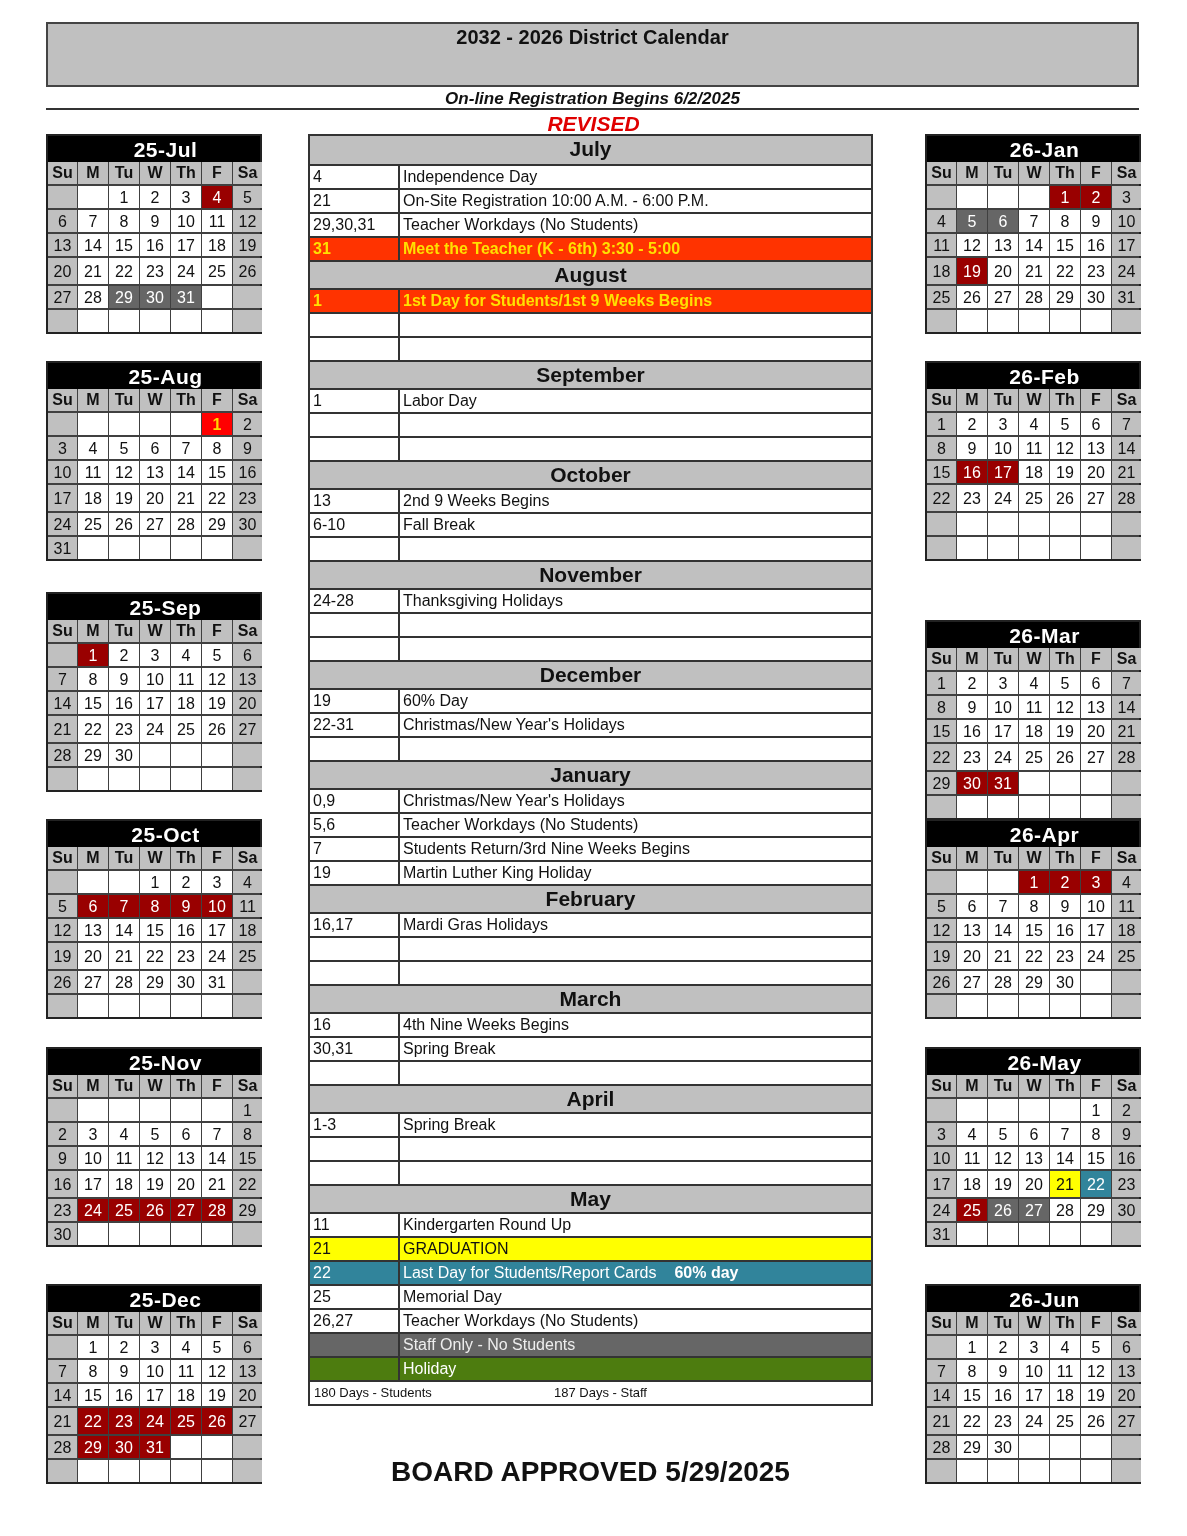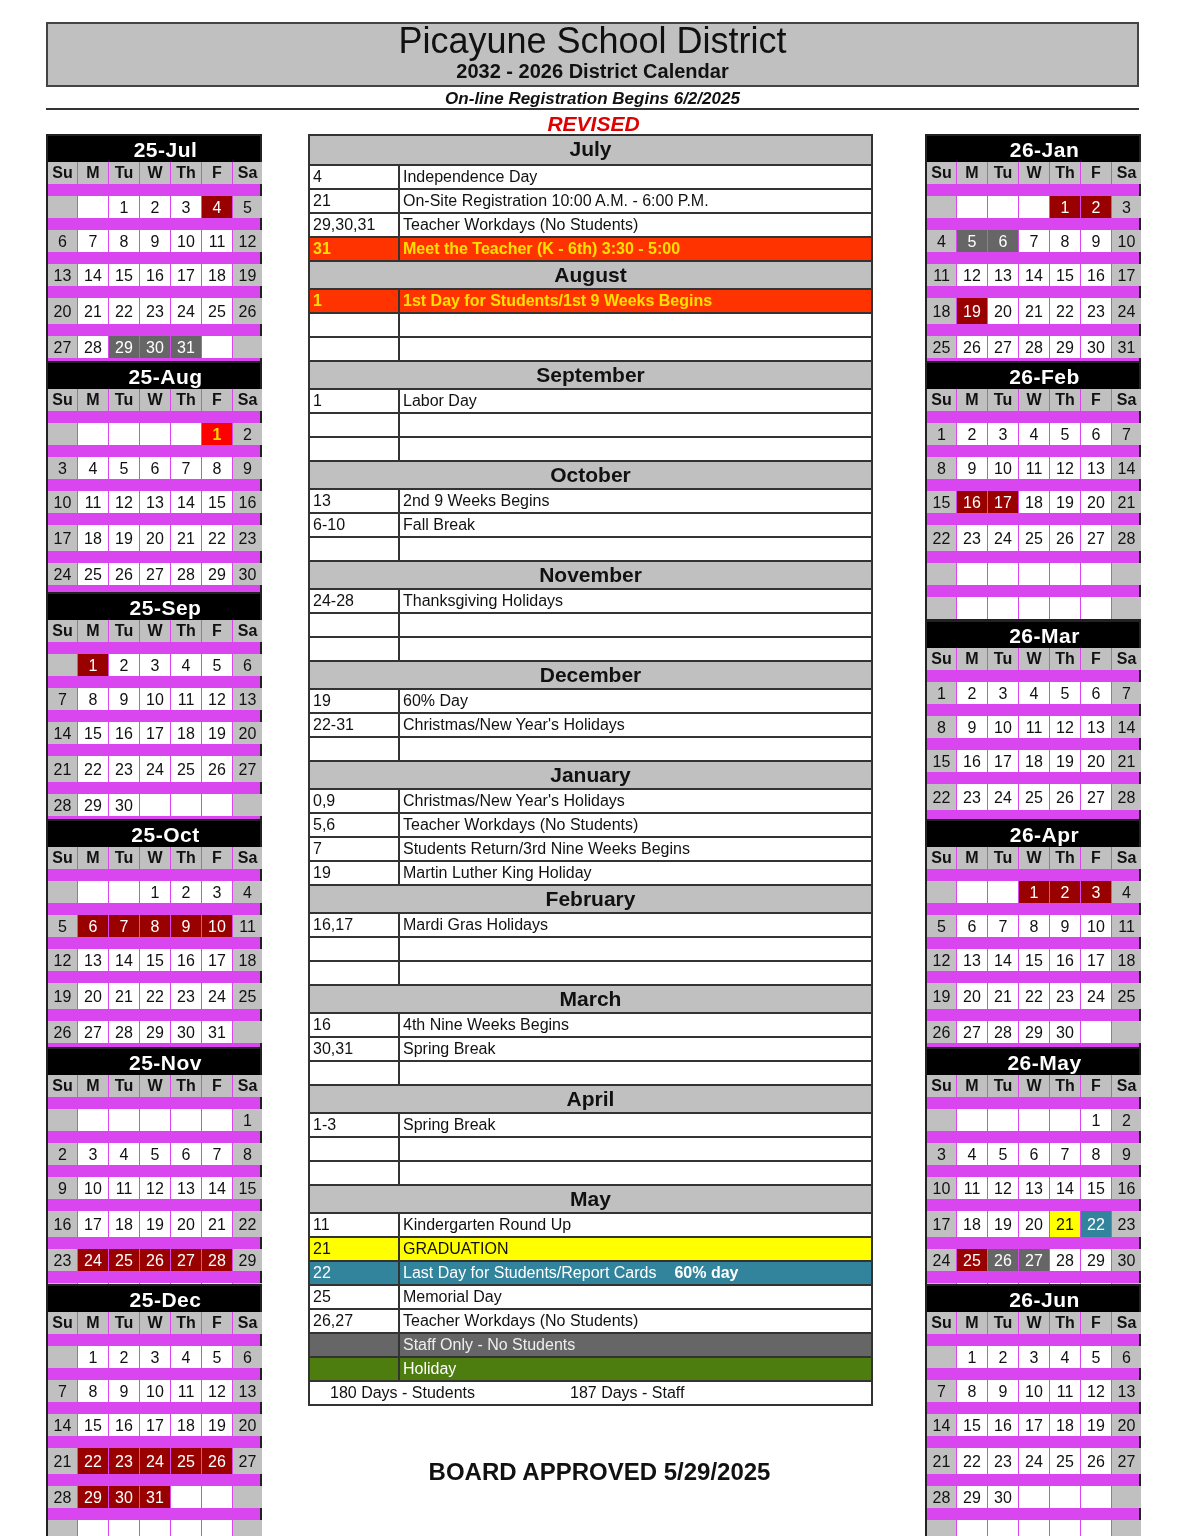--- a/index.html
+++ b/index.html
@@ -26,21 +26,21 @@
   
   .cal {
     position: absolute; width: 216px; border: 2px solid #222; background: #222;
   }
   .cal-title {
     height: 26px; background: #000; color: #fff; text-align: center;
     font-weight: bold; font-size: 21px; line-height: 27px; letter-spacing: 0.5px; padding-left: 23px;
   }
   .cal-grid {
     display: grid; grid-template-columns: 29px 30px 30px 30px 30px 30px 29px;
-    gap: 12px 1px; background: #d946ef;
+    gap: 2px 1px; background: #404040;
   }
   .cal-grid .dow {
     background: #c0c0c0; text-align: center; font-weight: bold; font-size: 16px;
     height: 22px; line-height: 22px;
   }
   .cal-grid .day {
     background: #fff; text-align: center; font-size: 16px; height: 22px; line-height: 23px;
   }
   .cal-grid .day.we { background: #c0c0c0; }
   .cal-grid .day.holiday { background: #990000; color: #fff; }
@@ -62,34 +62,33 @@
   .ev-month.first { border-top: none; }
   .ev-row { display: flex; border-top: 2px solid #333; height: 24px; font-size: 16px; line-height: 22px; }
   .ev-row .d { width: 90px; border-right: 2px solid #333; padding-left: 3px; white-space: nowrap; }
   .ev-row .t { flex: 1; padding-left: 3px; white-space: nowrap; }
   .ev-row.orange { background: #ff3300; color: #ffe000; font-weight: bold; }
   .ev-row.yellow { background: #ffff00; }
   .ev-row.teal { background: #31849b; color: #fff; }
   .ev-row.staff { background: #666; color: #eee; }
   .ev-row.holiday { background: #4d7c0f; color: #fff; }
   .ev-row .bold-inline { font-weight: bold; margin-left: 18px; }
-  .ev-row.totals { font-size: 16px; padding-left: 16px; }
+  .ev-row.totals { font-size: 13px; }
   .ev-row.totals .span { padding-left: 4px; display: flex; gap: 0; }
   .ev-row.totals .span span:first-child { width: 240px; }
 
   .approved {
-    position: absolute; left: 317px; top: 1458px; width: 565px; text-align: center;
-    font-weight: bold; font-size: 24px; line-height: 28px;
+    position: absolute; left: 308px; top: 1458px; width: 565px; text-align: center;
+    font-weight: bold; font-size: 28px; line-height: 28px;
   }
 </style>
 </head>
 <body>
 
 <div class="header-box">
-  <div class="header-title">Picayune School District</div>
   <div class="header-sub">2032 - 2026 District Calendar</div>
 </div>
 <div class="reg-line">On-line Registration Begins  6/2/2025</div>
 <div class="revised">REVISED</div>
 
 <div id="left-cals">
     <div class="cal" style="left: 46px; top: 134px;">
       <div class="cal-title">25-Jul</div>
       <div class="cal-grid">
         <div class="dow">Su</div>

